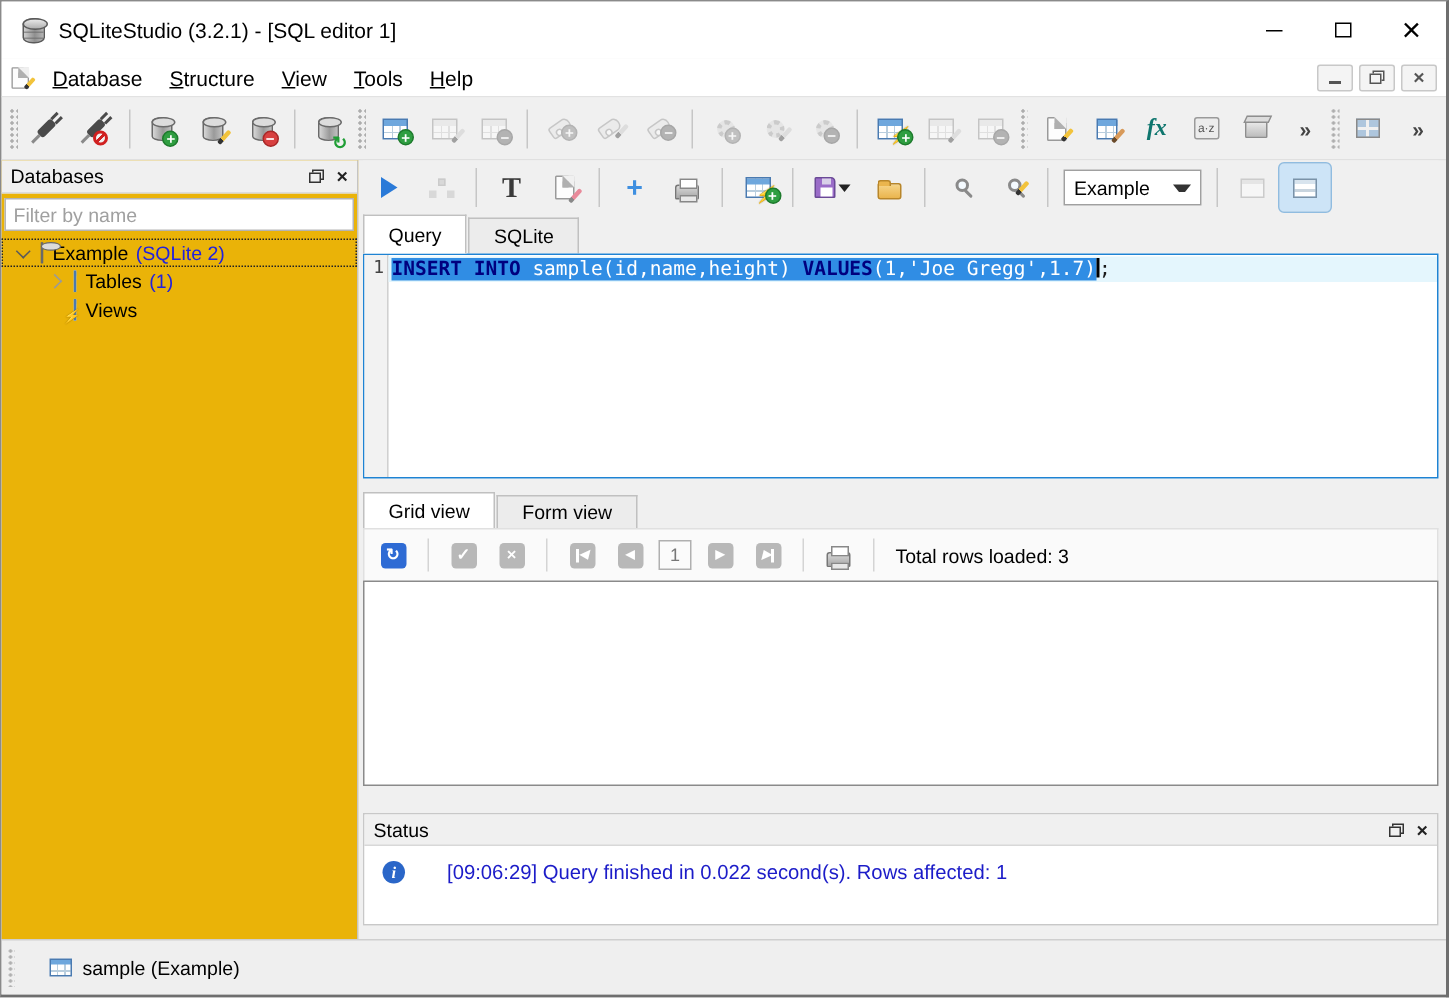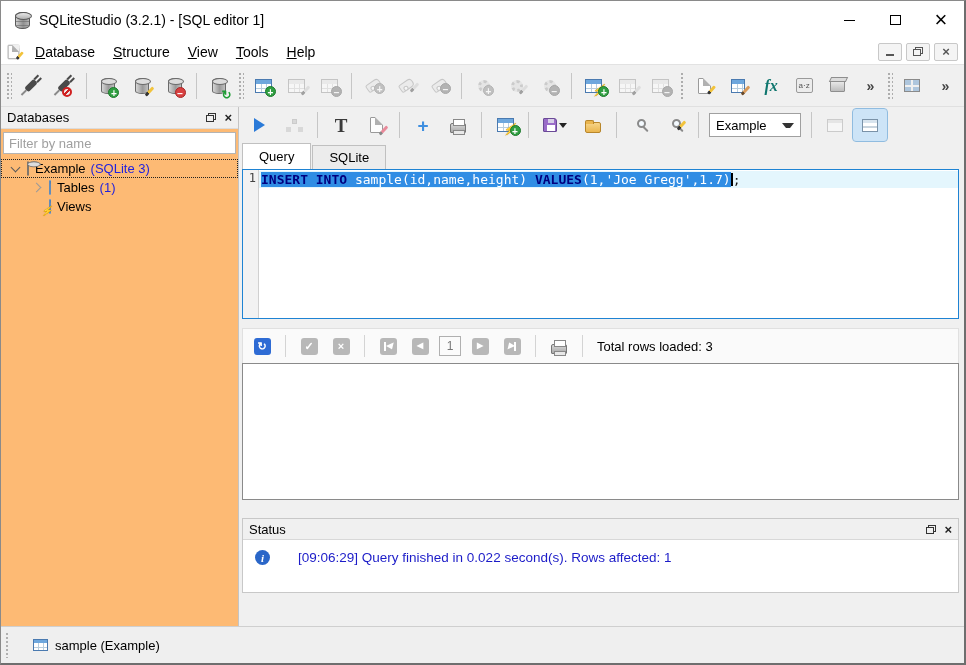--- a/index.html
+++ b/index.html
@@ -95,21 +95,21 @@
   .b-rem{ background:#d84040; border:1px solid #a82828; }
   .b-pencil{ position:absolute; right:-2px; bottom:-3px; width:3px; height:11px; background:linear-gradient(#f2c33c 68%,#333 68%); transform:rotate(42deg); border-radius:1px; }
   .b-block{ position:absolute; right:-5px; bottom:-5px; width:10px; height:10px; border:2px solid #d02020; border-radius:50%; background:linear-gradient(135deg,transparent 40%,#d02020 40% 60%,transparent 60%); }
   .b-refresh{ position:absolute; right:-6px; bottom:-7px; color:#1f9e35; font-size:12px; font-weight:bold; background:none; width:auto; height:auto; }
   .b-bolt{ position:absolute; right:-4px; bottom:-4px; color:#e8b400; font-size:11px; text-shadow:0 0 1px #8a6a00; background:none; width:auto; height:auto; }
 
   
   .content{ flex:1 1 auto; display:flex; min-height:0; }
 
   
-  .left-dock{ width:238px; flex:0 0 auto; background:#fdba74; border-right:1px solid #c4c4c4; display:flex; flex-direction:column; }
+  .left-dock{ width:238px; flex:0 0 auto; background:#eab308; border-right:1px solid #c4c4c4; display:flex; flex-direction:column; }
   .dock-header{ height:22px; background:#f0f0f0; display:flex; align-items:center; padding:0 6px; font-size:13px; color:#000; border-bottom:1px solid #dcdcdc; }
   .dock-header .hicons{ margin-left:auto; display:flex; align-items:center; gap:8px; }
   .g-float{ position:relative; width:10px; height:9px; }
   .g-float::before{ content:""; position:absolute; right:0; top:0; width:6px; height:5px; border:1px solid #333; }
   .g-float::after{ content:""; position:absolute; left:0; bottom:0; width:6px; height:5px; border:1px solid #333; background:#f0f0f0; }
   .g-close-sm{ font-size:13px; font-weight:bold; color:#222; line-height:1; }
   .filter-input{ margin:3px 2px; height:22px; border:1px solid #b4b4b4; font-size:13px; padding:0 5px; color:#222; font-family:"Liberation Sans",sans-serif; }
   .filter-input::placeholder{ color:#a0a0a0; }
   .tree{ flex:1; padding-top:2px; font-size:13px; }
   .tree-row{ display:flex; align-items:center; height:19px; padding-left:6px; }
@@ -393,21 +393,21 @@
         </span>
       </div>
       <input class="filter-input" placeholder="Filter by name" style="">
       <div class="tree">
         <div class="tree-row selected">
           <span class="chev">
               <i class="chev-down"></i>
             </span>
           <span class="tree-ic"><i class="sh-db" style="width:11px;height:13px"></i></span>
           <span class="tree-label">Example</span>
-          <span class="tree-suffix">(SQLite 3)</span>
+          <span class="tree-suffix">(SQLite 2)</span>
         </div>
         <div class="tree-row">
           <span class="indent"></span>
           <span class="chev">
               <i class="chev-right"></i>
             </span>
           <span class="tree-ic"><i class="mini-table"></i></span>
           <span class="tree-label">Tables</span>
           <span class="tree-suffix">(1)</span>
         </div>
@@ -518,20 +518,28 @@
 
       <div class="editor">
         <div class="gutter"><span>1</span></div>
         <div class="code">
           <div class="code-line"><span class="sel"><span class="tok kw">INSERT INTO</span><span class="tok"> sample(id,name,height) </span><span class="tok kw">VALUES</span><span class="tok">(1,'Joe Gregg',1.7)</span></span><span class="cursor"></span><span class="after-sel">;</span></div>
         </div>
       </div>
 
       <div class="gap8"></div>
 
+      <div class="tabs result-tabs">
+        <div class="tab active">
+            <span>Grid view</span>
+          </div>
+        <div class="tab">
+            <span>Form view</span>
+          </div>
+      </div>
 
       <div class="toolbar grid-toolbar">
         <div class="gbi">
             <span class="gglyph blue">↻</span>
           </div>
         <i class="gsep"></i>
         <div class="gbi">
             <span class="gglyph lite">✓</span>
           </div>
         <div class="gbi">

